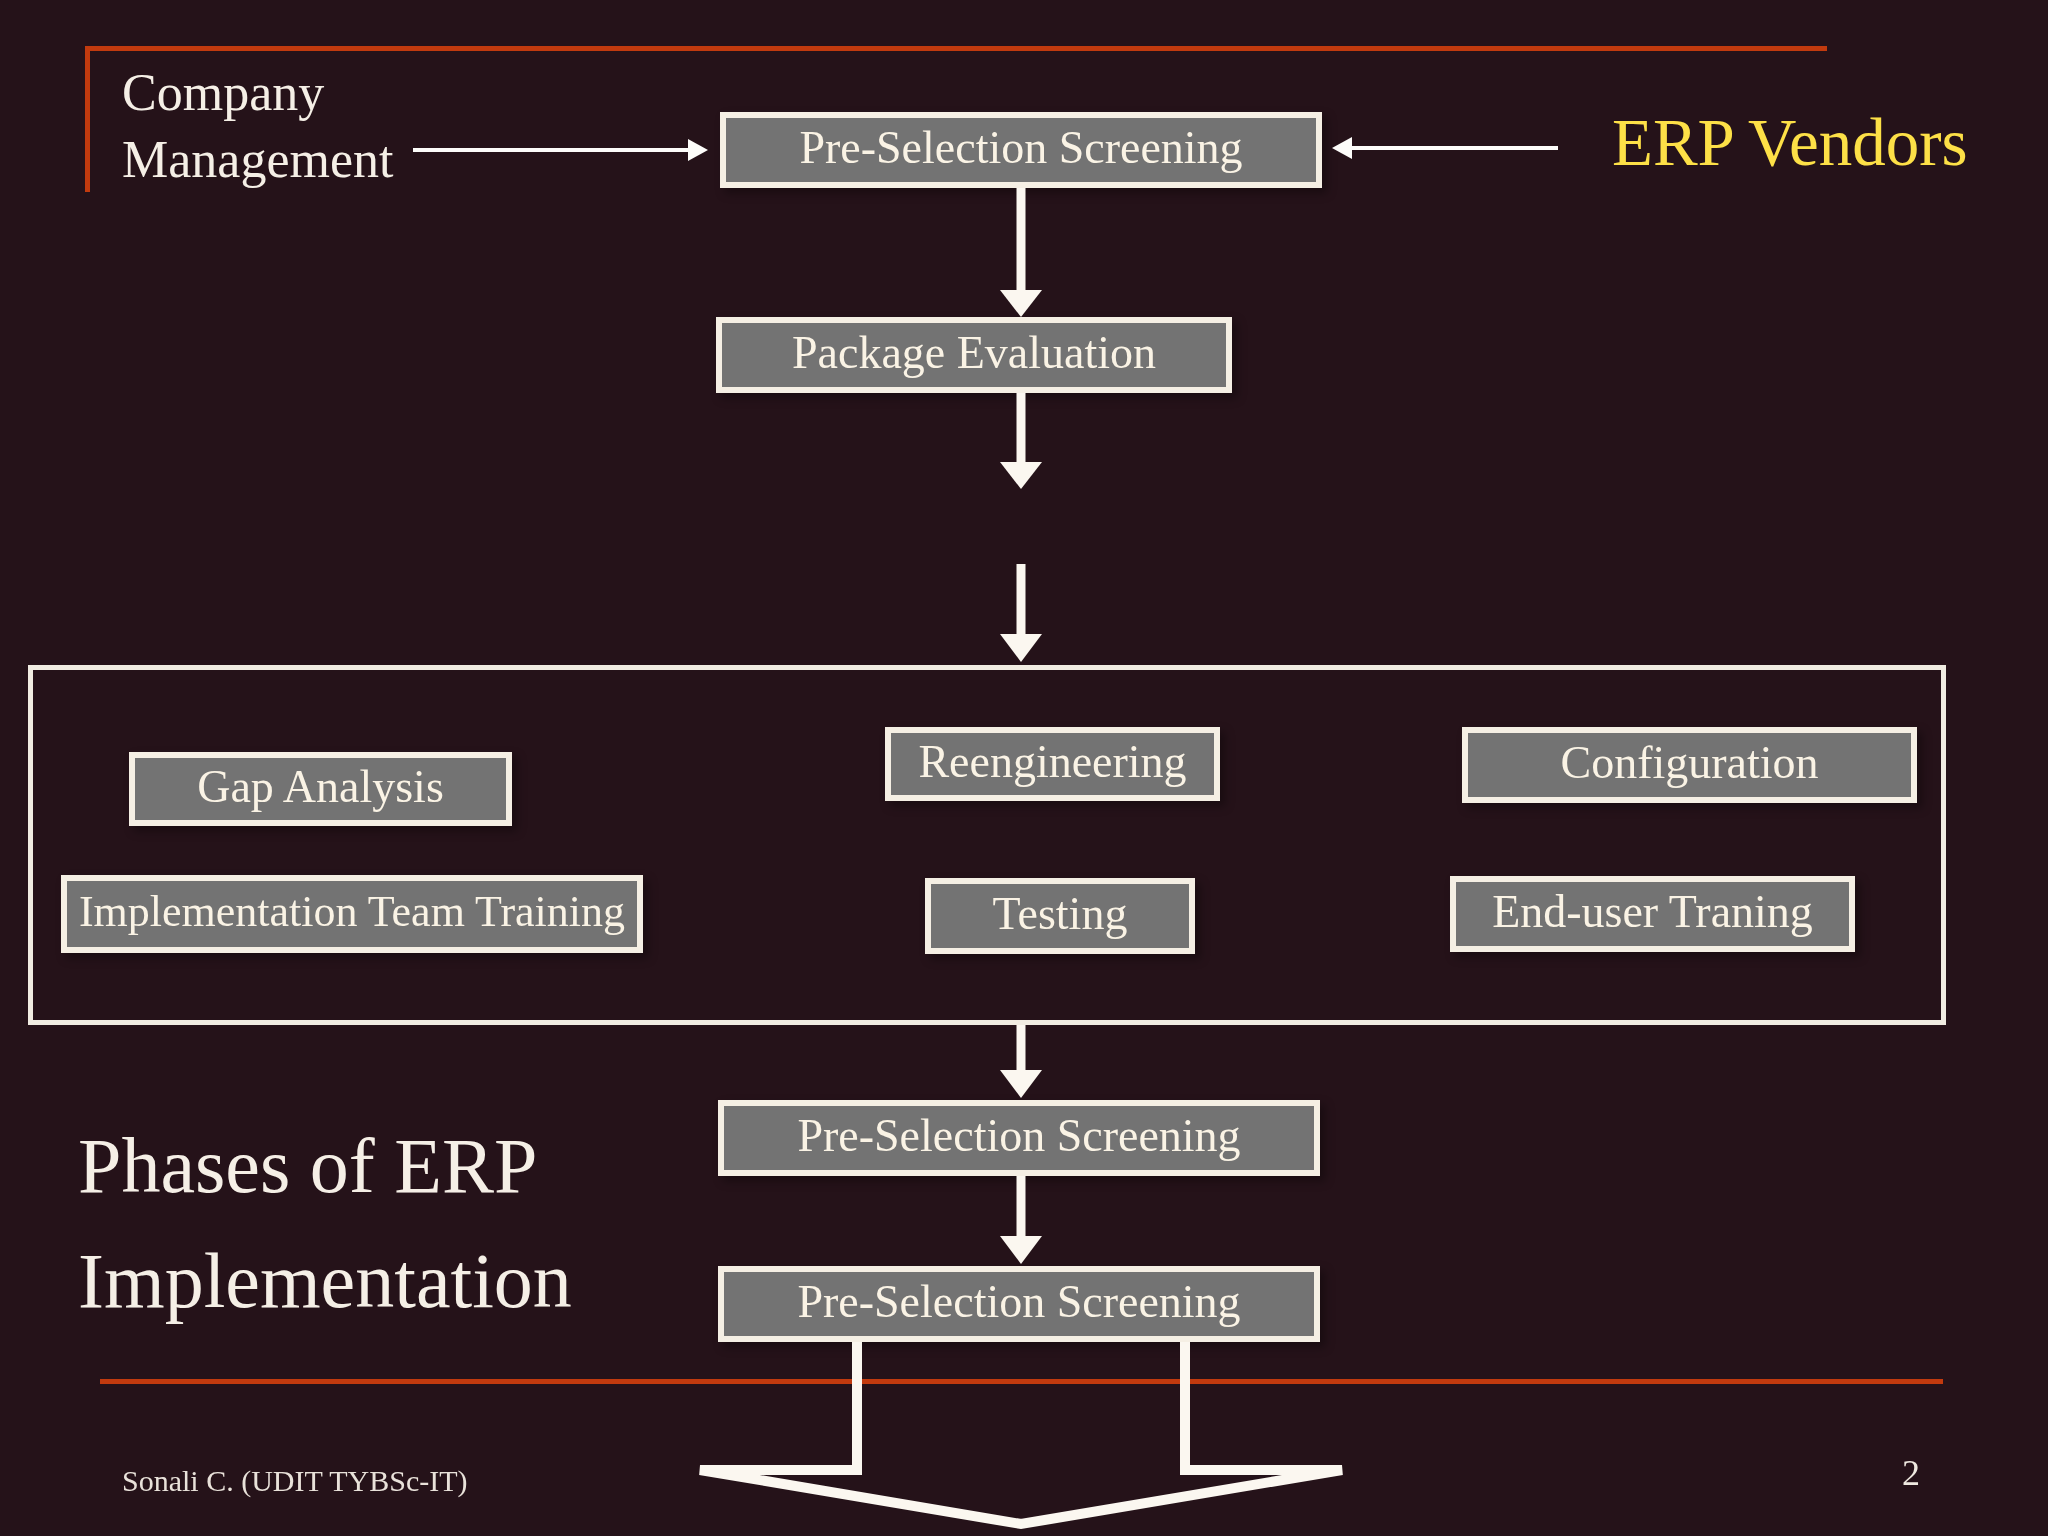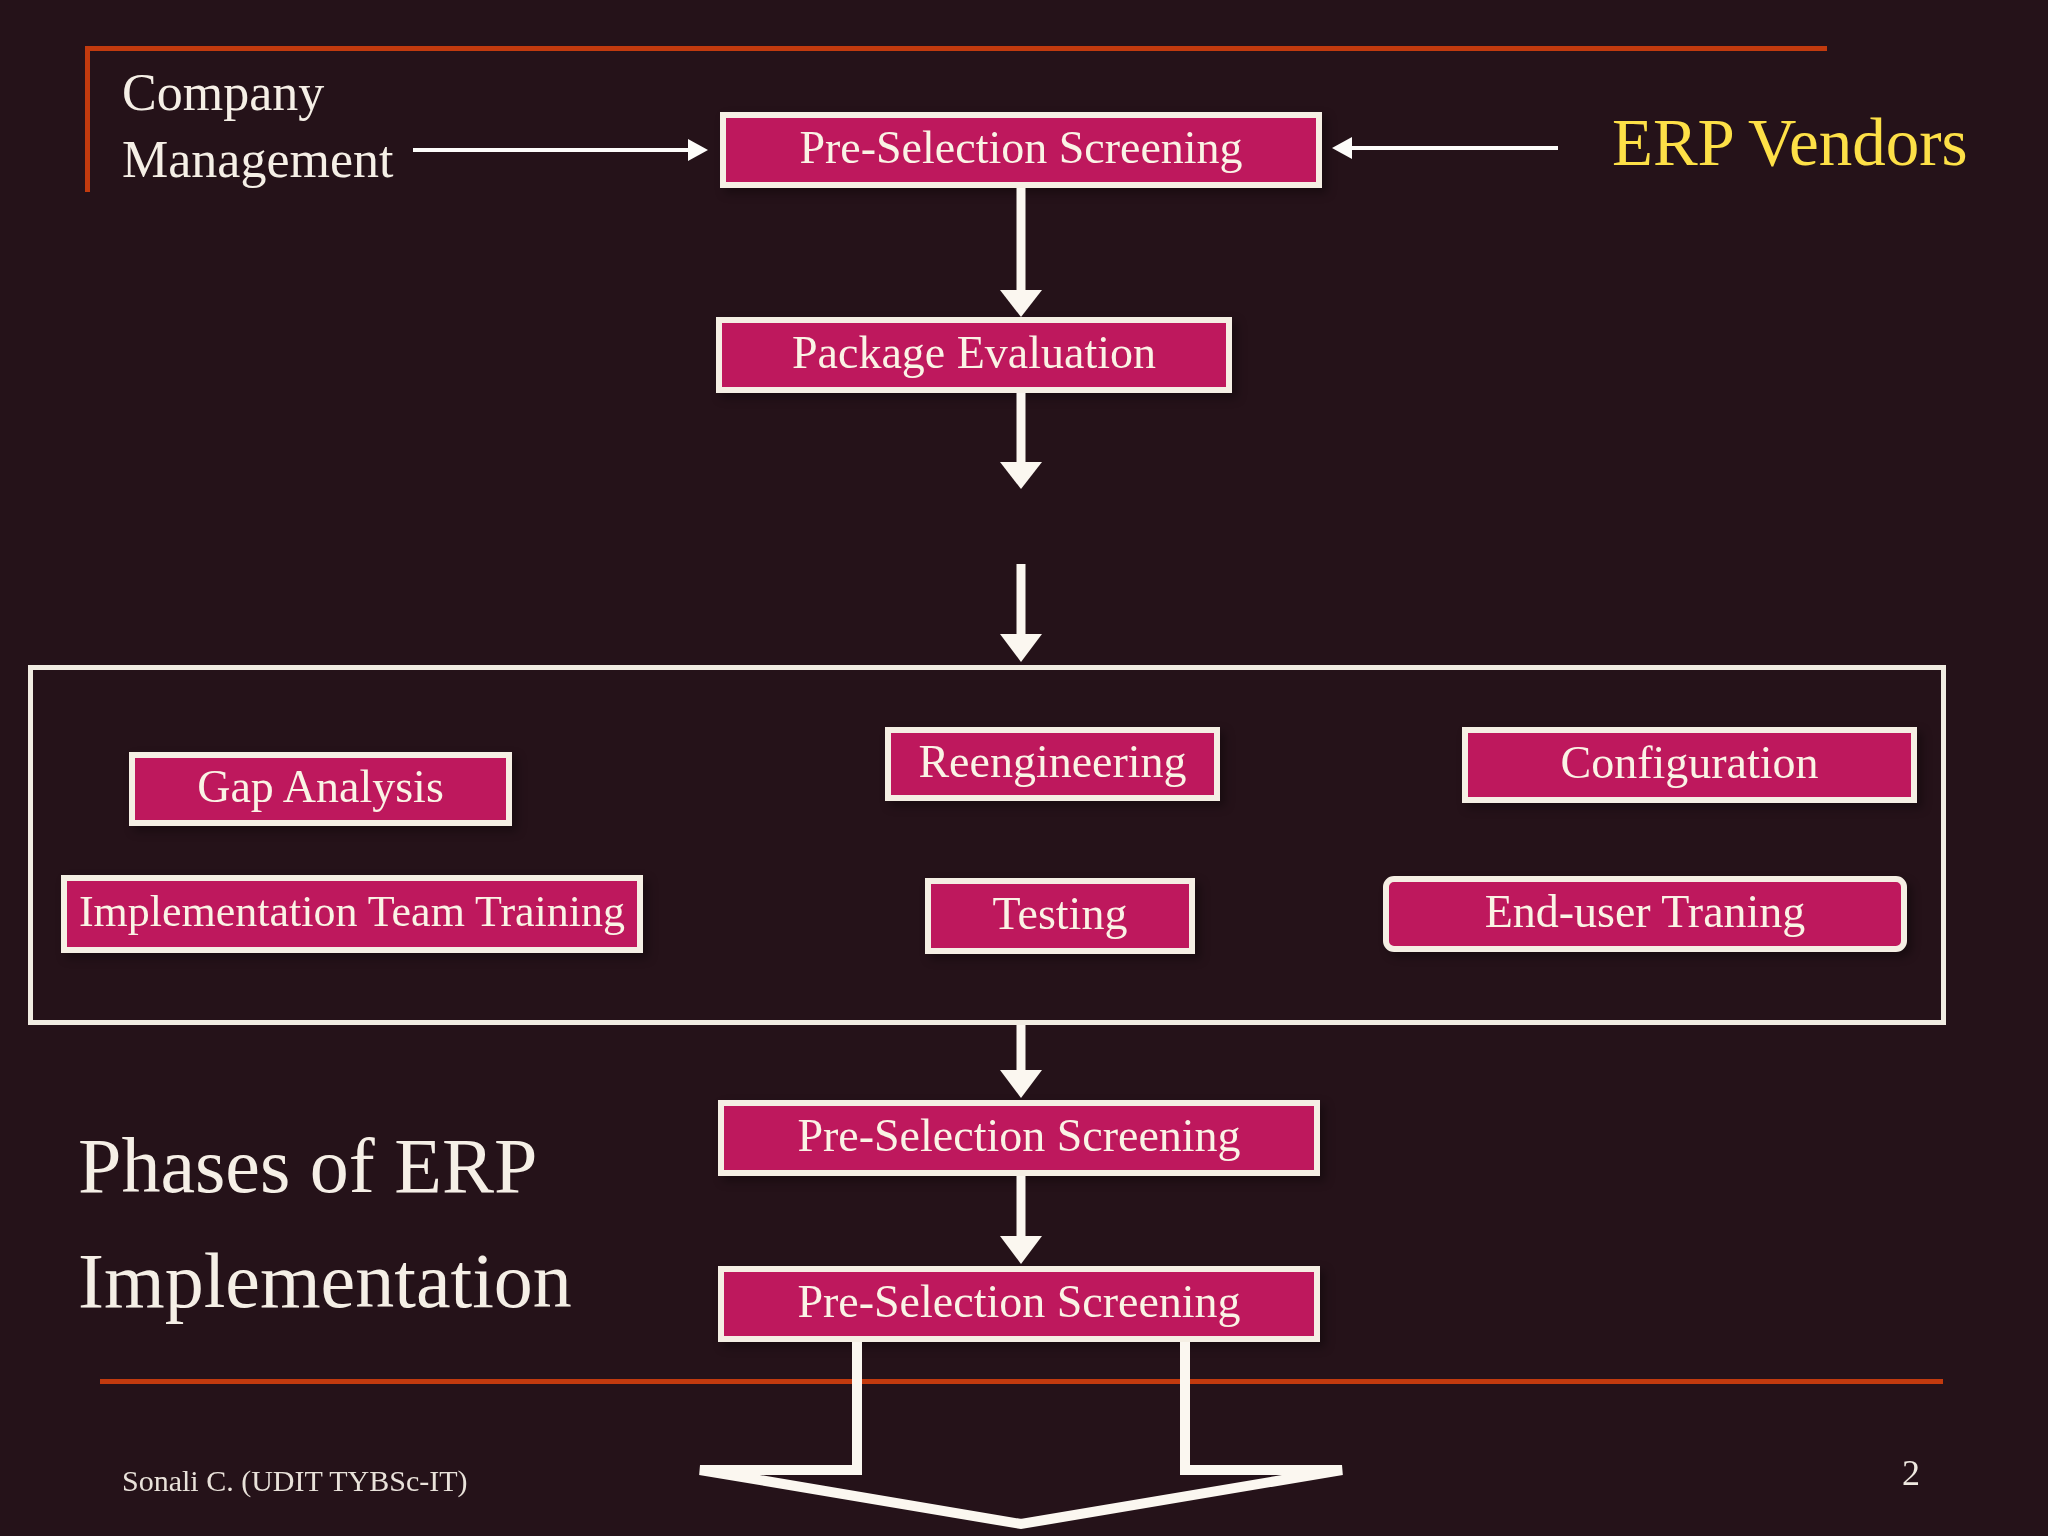--- a/index.html
+++ b/index.html
@@ -9,21 +9,21 @@
     background:#251219;
     overflow:hidden;
     font-family:"Liberation Serif","DejaVu Serif",serif;
     color:#f5efe6;
     text-decoration:underline;
   }
   .abs{position:absolute;}
   .accent-line{background:#c23a0e;}
   .flow-box{
     position:absolute;
-    background:#be185d;
+    background:#737373;
     border:6px solid #f5efe4;
     display:flex;align-items:center;justify-content:center;
     box-sizing:border-box;
     box-shadow:5px 5px 9px rgba(0,0,0,0.35);
   }
   .flow-box span{
     color:#faf3e5;
     font-size:46px;
     white-space:nowrap;
     line-height:1;
@@ -94,21 +94,21 @@
   </div>
   <div class="flow-box" style="left:1462px;top:727px;width:455px;height:76px;">
     <span>Configuration</span>
   </div>
   <div class="flow-box" style="left:61px;top:875px;width:582px;height:78px;">
     <span style="font-size:44px;">Implementation Team Training</span>
   </div>
   <div class="flow-box" style="left:925px;top:878px;width:270px;height:76px;">
     <span>Testing</span>
   </div>
-  <div class="flow-box" style="left:1383px;top:876px;width:524px;height:76px;border-radius:11px;">
+  <div class="flow-box" style="left:1450px;top:876px;width:405px;height:76px;">
     <span>End-user Traning</span>
   </div>
 
   <div class="flow-box" style="left:718px;top:1100px;width:602px;height:76px;">
     <span>Pre-Selection Screening</span>
   </div>
   <div class="flow-box" style="left:718px;top:1266px;width:602px;height:76px;">
     <span>Pre-Selection Screening</span>
   </div>
 

